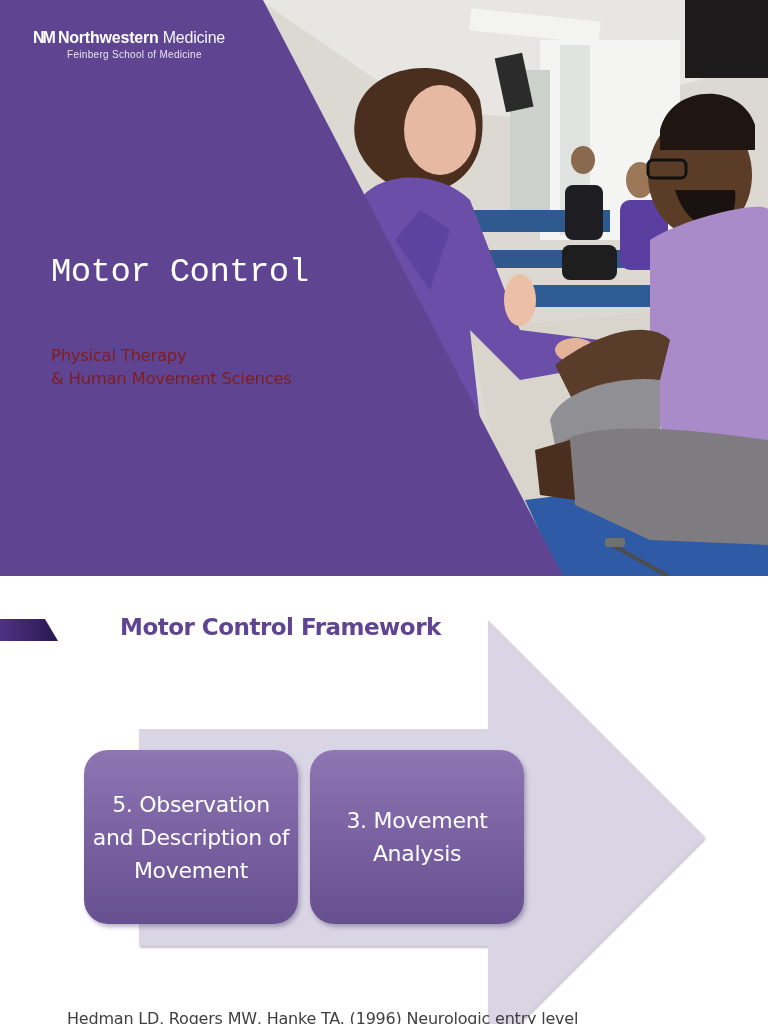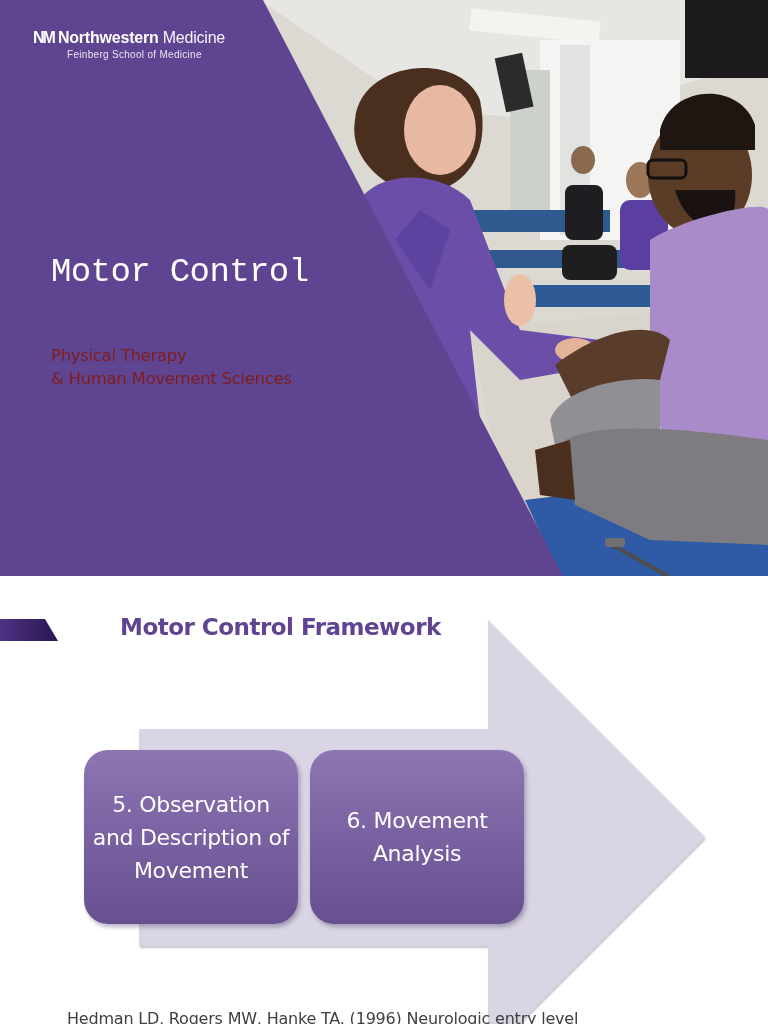--- a/index.html
+++ b/index.html
@@ -152,16 +152,16 @@
       <defs>
         <filter id="ashadow" x="-5%" y="-5%" width="110%" height="110%">
           <feDropShadow dx="1" dy="2" stdDeviation="1.2" flood-color="#7a7585" flood-opacity="0.45"></feDropShadow>
         </filter>
       </defs>
       <polygon points="139,153 488,153 488,44 705,261 488,478 488,370 139,370" fill="#d9d5e4" filter="url(#ashadow)"></polygon>
     </svg>
   </div>
 
   <div class="step-box step-1">5. Observation and Description of Movement</div>
-  <div class="step-box step-2">6. Movement Analysis</div>
+  <div class="step-box step-2">3. Movement Analysis</div>
 
   <div class="citation">Hedman LD, Rogers MW, Hanke TA.  (1996) Neurologic entry level</div>
 </div>
 
 </body></html>

